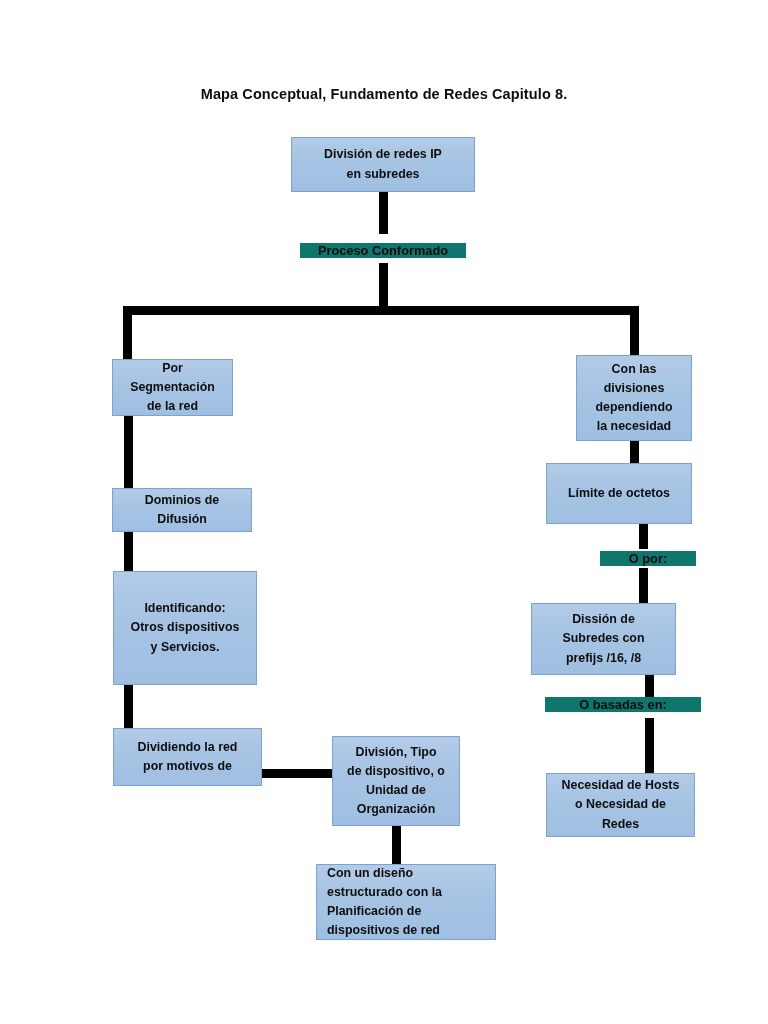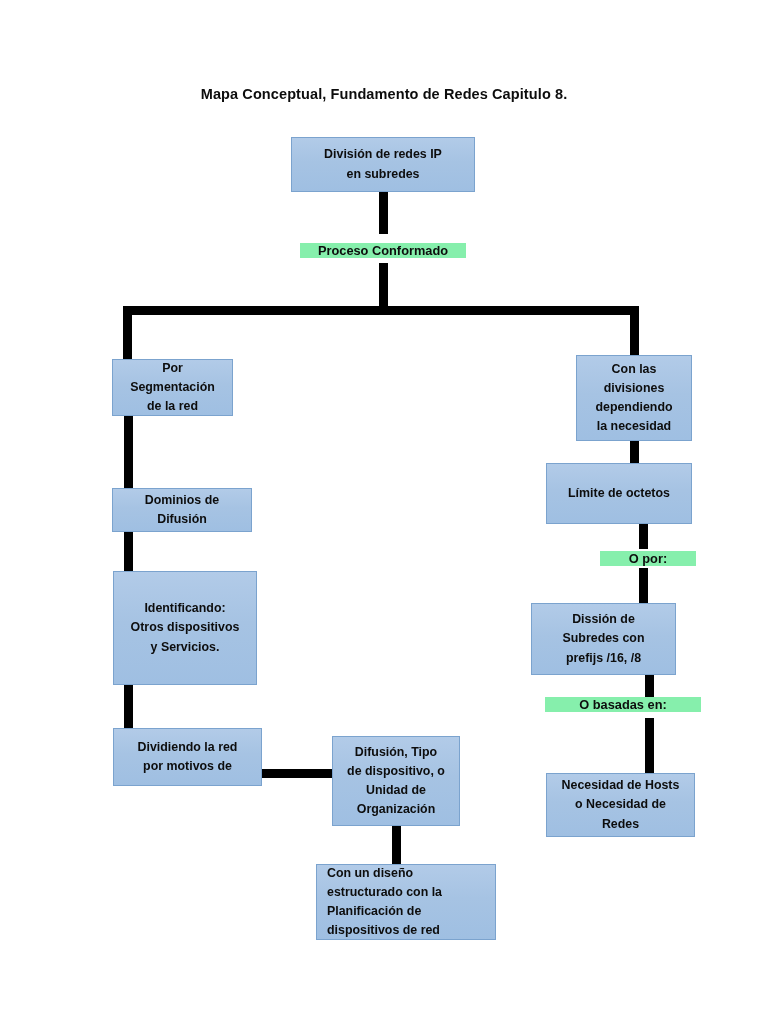--- a/index.html
+++ b/index.html
@@ -60,21 +60,21 @@
     padding-left: 10px;
   }
   .node.align-left .node-text { text-align: left; }
 
   
   .edge-label {
     position: absolute;
     font-size: 12.8px;
     font-weight: bold;
     color: #0d0d0d;
-    background: #86efac;
+    background: #0f766e;
     white-space: nowrap;
     text-align: center;
     z-index: 4;
     padding: 0 3px;
     line-height: 1.2;
   }
 
   
   .conn {
     position: absolute;
@@ -146,21 +146,21 @@
 
   <div class="node" style="left:531px; top:603px; width:145px; height:72px;">
     <span class="node-text"><span>Dissión de</span><br><span>Subredes con</span><br><span>prefijs /16, /8</span></span>
   </div>
 
   <div class="node" style="left:113px; top:728px; width:149px; height:58px;">
     <span class="node-text"><span>Dividiendo la red</span><br><span>por motivos de</span></span>
   </div>
 
   <div class="node" style="left:332px; top:736px; width:128px; height:90px;">
-    <span class="node-text"><span>Difusión, Tipo</span><br><span>de dispositivo, o</span><br><span>Unidad de</span><br><span>Organización</span></span>
+    <span class="node-text"><span>División, Tipo</span><br><span>de dispositivo, o</span><br><span>Unidad de</span><br><span>Organización</span></span>
   </div>
 
   <div class="node" style="left:546px; top:773px; width:149px; height:64px;">
     <span class="node-text"><span>Necesidad de Hosts</span><br><span>o Necesidad de</span><br><span>Redes</span></span>
   </div>
 
   <div class="node align-left" style="left:316px; top:864px; width:180px; height:76px;">
     <span class="node-text"><span>Con un diseño</span><br><span>estructurado con la</span><br><span>Planificación de</span><br><span>dispositivos de red</span></span>
   </div>
 

